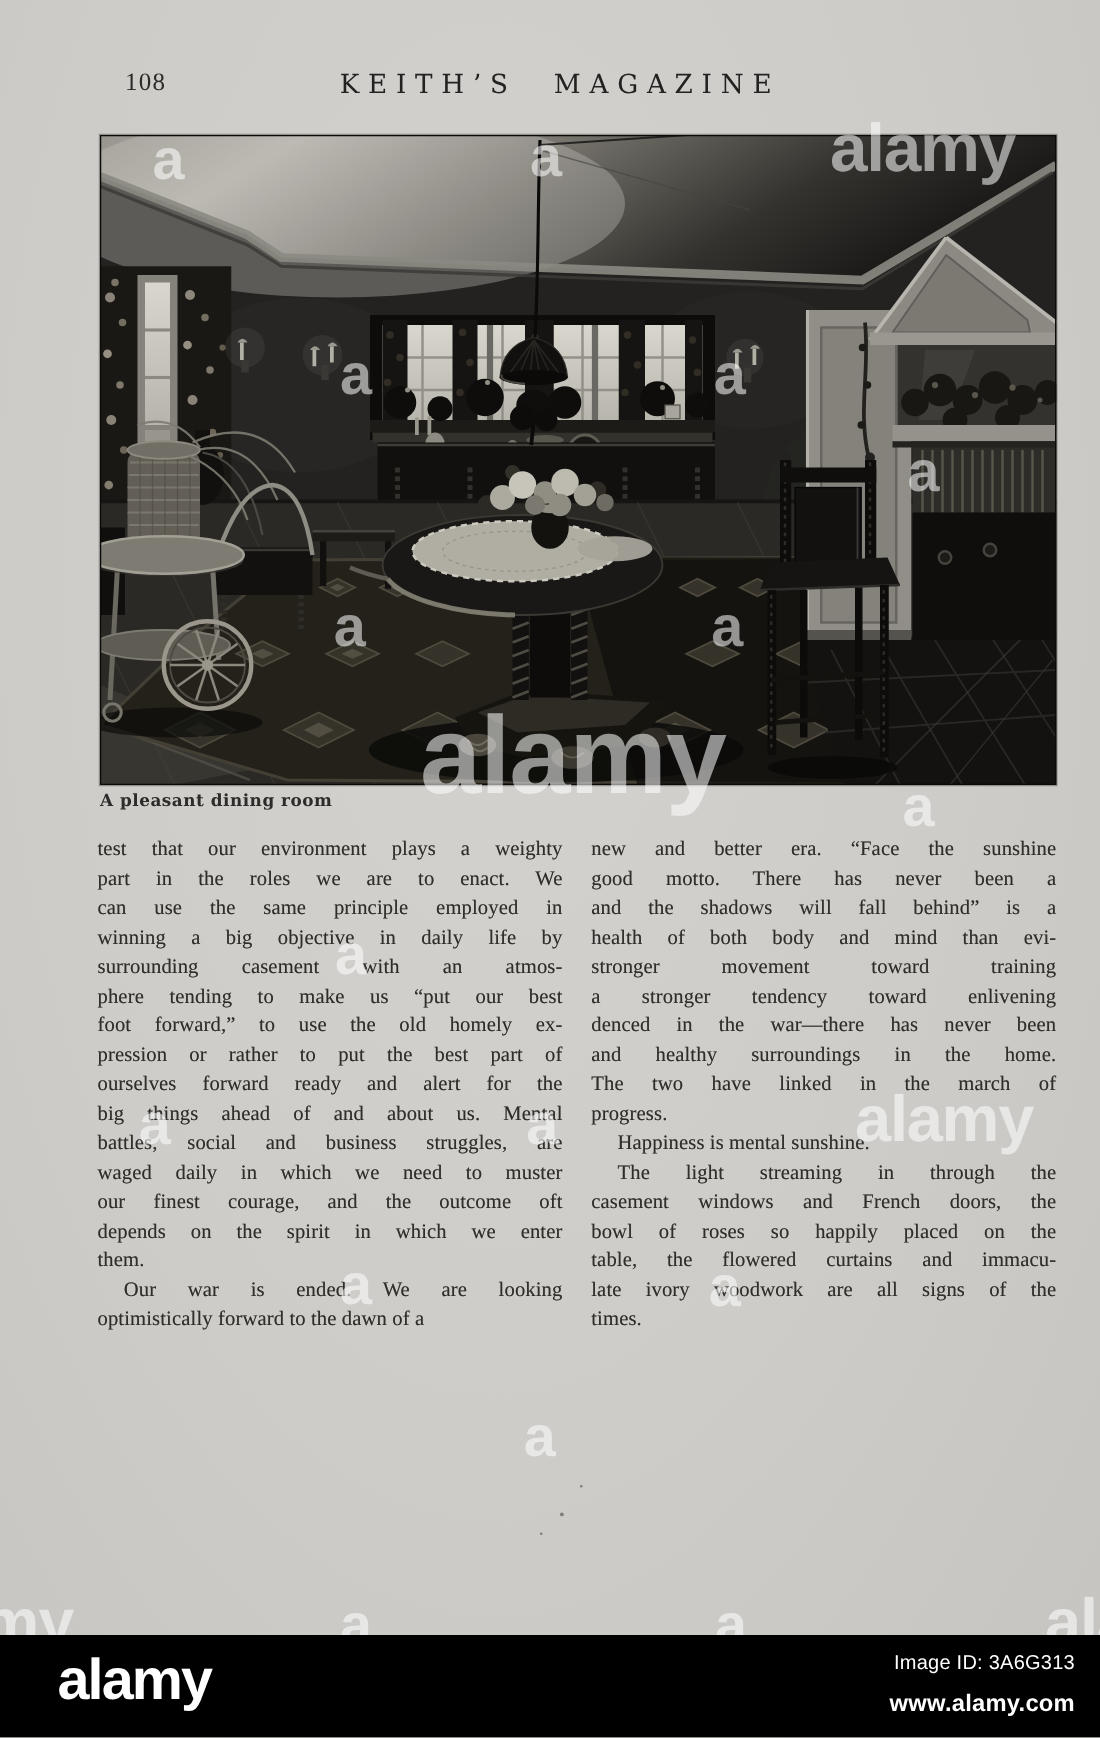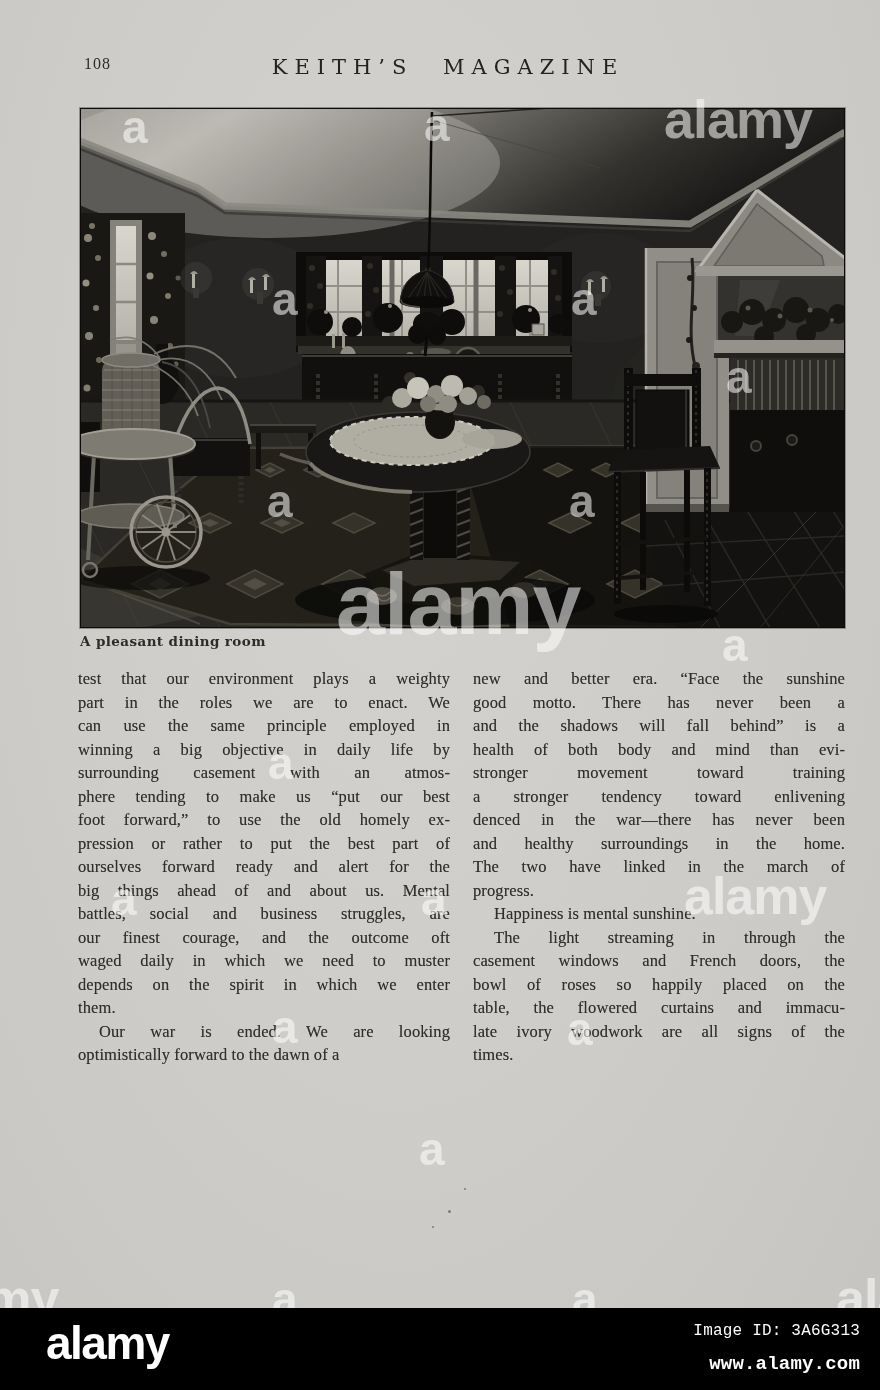--- a/index.html
+++ b/index.html
@@ -1,19 +1,19 @@
 <!DOCTYPE html>
 <html><head>
 <meta charset="utf-8">
 <style>
   html,body{margin:0;padding:0;background:#9a9a98;}
   .page{position:relative;width:880px;height:1390px;margin:0 auto;overflow:hidden;
     background:radial-gradient(ellipse at 45% 32%, #d3d2cf 0%, #cdccc9 55%, #c5c4c1 100%);
     font-family:"Liberation Serif", serif;}
-  .pagenum{position:absolute;left:84px;top:55px;font-size:16px;color:#2c2b29;letter-spacing:1px;}
+  .pagenum{position:absolute;left:100px;top:55px;font-size:20px;color:#2c2b29;letter-spacing:1px;}
   .masthead{position:absolute;left:0;right:12px;top:55px;text-align:center;font-size:21px;
     letter-spacing:7px;word-spacing:16px;color:#232221;padding-left:28px;
     font-family:"DejaVu Serif", serif;}
   .photo{position:absolute;left:80px;top:108px;width:765px;height:520px;background:#191817;
     box-shadow:0 0 0 1px #8e8d8a;}
   .caption{position:absolute;left:80px;top:633px;width:765px;
     font-weight:bold;font-size:13.5px;letter-spacing:.4px;color:#2d2c2a;
     font-family:"DejaVu Serif", serif;}
   .col{position:absolute;top:667px;width:372px;font-size:16.5px;line-height:23.5px;
     color:#2f2e2b;letter-spacing:.1px;text-shadow:0 0 .4px rgba(45,44,42,.45);}
@@ -23,21 +23,21 @@
   .tline.last{text-align-last:left;}
   .tline.indent{text-indent:21px;}
   .wm-layer{position:absolute;left:0;top:0;width:880px;height:1390px;pointer-events:none;z-index:5;}
   .wm{position:absolute;color:rgba(255,255,255,.55);font-family:"Liberation Sans", sans-serif;
     font-weight:bold;line-height:1;letter-spacing:-1px;}
   .speck{position:absolute;width:3px;height:3px;border-radius:50%;background:rgba(60,58,54,.55);}
   .bar{position:absolute;left:0;top:1308px;width:880px;height:82px;background:#000;z-index:10;}
   .bar-logo{position:absolute;left:46px;top:12px;color:#fff;font-family:"Liberation Sans",sans-serif;
     font-weight:bold;font-size:46px;letter-spacing:-1.5px;line-height:1;}
   .bar-right{position:absolute;right:20px;top:14px;text-align:right;color:#fefefe;
-    font-family:Liberation Mono, monospace;}
+    font-family:Liberation Sans, sans-serif;}
   .bar-id{font-size:16px;letter-spacing:.2px;}
   .bar-url{font-size:19px;font-weight:bold;margin-top:13px;letter-spacing:.2px;}
 </style>
 </head>
 <body>
 
 <div class="page">
 
   <div class="pagenum">108</div>
   <div class="masthead">KEITH’S MAGAZINE</div>
@@ -509,22 +509,22 @@
       <div class="tline">part in the roles we are to enact.  We</div>
       <div class="tline">can use the same principle employed in</div>
       <div class="tline">winning a big objective in daily life by</div>
       <div class="tline">surrounding casement with an atmos-</div>
       <div class="tline">phere tending to make us “put our best</div>
       <div class="tline">foot forward,” to use the old homely ex-</div>
       <div class="tline">pression or rather to put the best part of</div>
       <div class="tline">ourselves forward ready and alert for the</div>
       <div class="tline">big things ahead of and about us.  Mental</div>
       <div class="tline">battles, social and business struggles, are</div>
+      <div class="tline">waged daily in which we need to muster</div>
       <div class="tline">our finest courage, and the outcome oft</div>
-      <div class="tline">waged daily in which we need to muster</div>
       <div class="tline">depends on the spirit in which we enter</div>
       <div class="tline last">them.</div>
       <div class="tline indent">Our war is ended.  We are looking</div>
       <div class="tline last">optimistically forward to the dawn of a</div>
     </div>
   <div class="col col-right">
       <div class="tline">new and better era.  “Face the sunshine</div>
       <div class="tline">good motto.  There has never been a</div>
       <div class="tline">and the shadows will fall behind” is a</div>
       <div class="tline">health of both body and mind than evi-</div>

